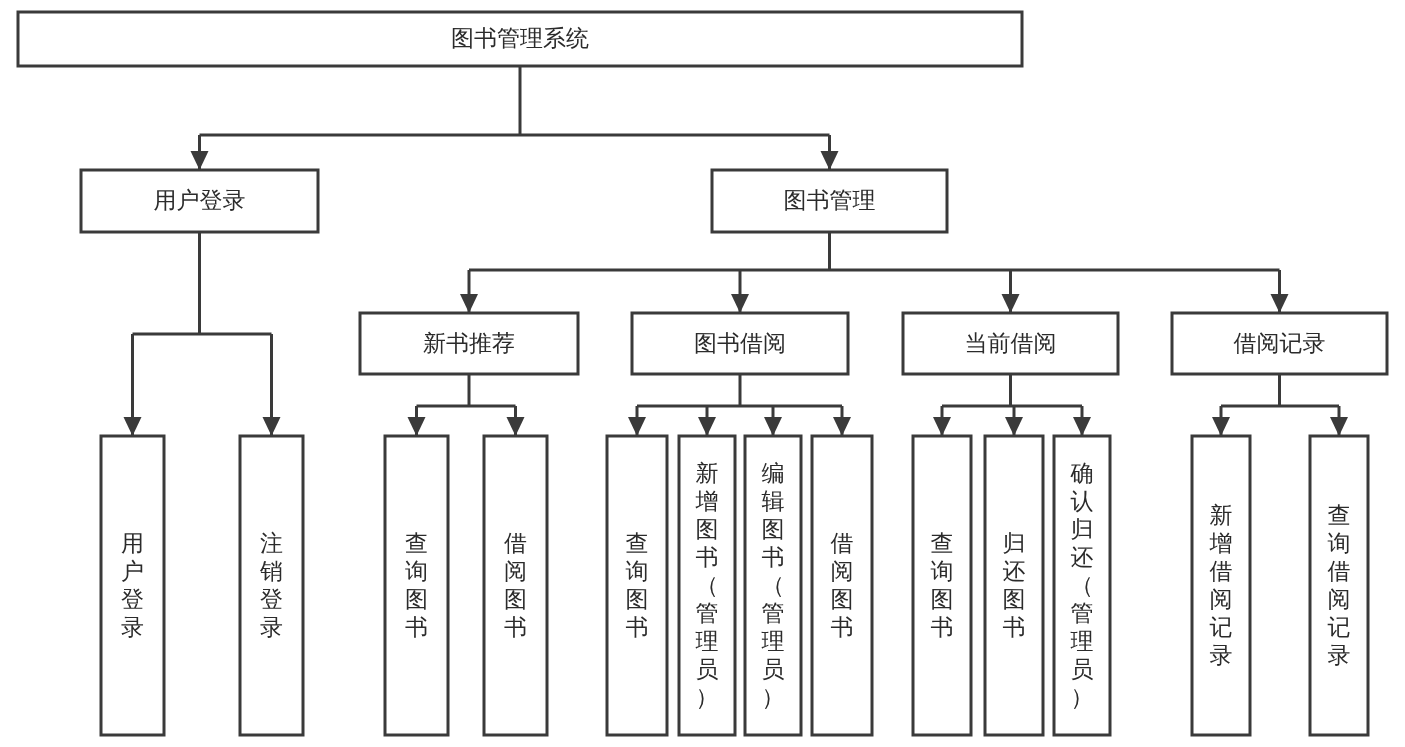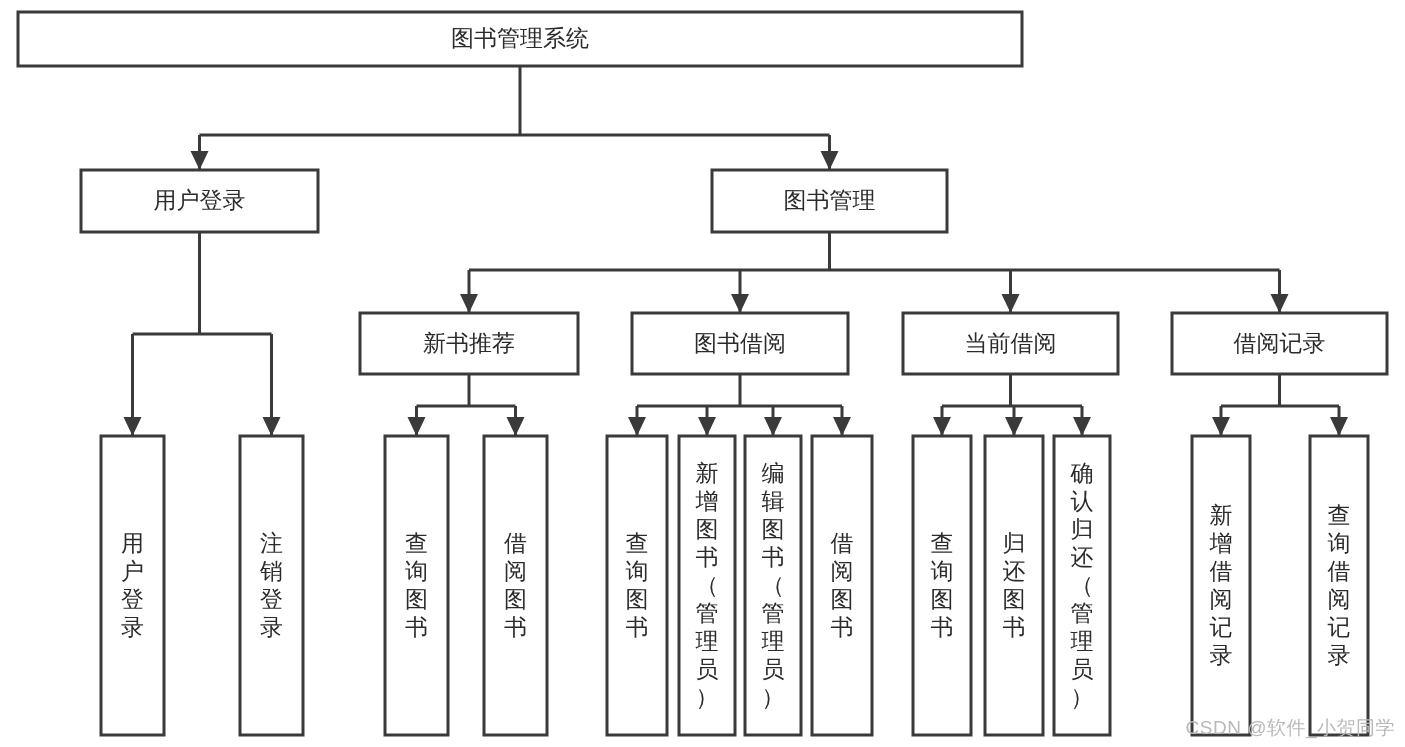--- a/index.html
+++ b/index.html
@@ -202,14 +202,13 @@
         <g>
           <rect x="1192" y="436" width="58" height="299" class="node-box"></rect>
           <text x="1221" class="node-label-vertical"><tspan x="1221" y="523.34">新</tspan><tspan x="1221" y="551.34">增</tspan><tspan x="1221" y="579.34">借</tspan><tspan x="1221" y="607.34">阅</tspan><tspan x="1221" y="635.34">记</tspan><tspan x="1221" y="663.34">录</tspan></text>
         </g>
         <g>
           <rect x="1310" y="436" width="58" height="299" class="node-box"></rect>
           <text x="1339" class="node-label-vertical"><tspan x="1339" y="523.34">查</tspan><tspan x="1339" y="551.34">询</tspan><tspan x="1339" y="579.34">借</tspan><tspan x="1339" y="607.34">阅</tspan><tspan x="1339" y="635.34">记</tspan><tspan x="1339" y="663.34">录</tspan></text>
         </g>
       </g>
   </svg>
-  <div class="watermark">CSDN @软件_小贺同学</div>
 </div>
 
 </body></html>

